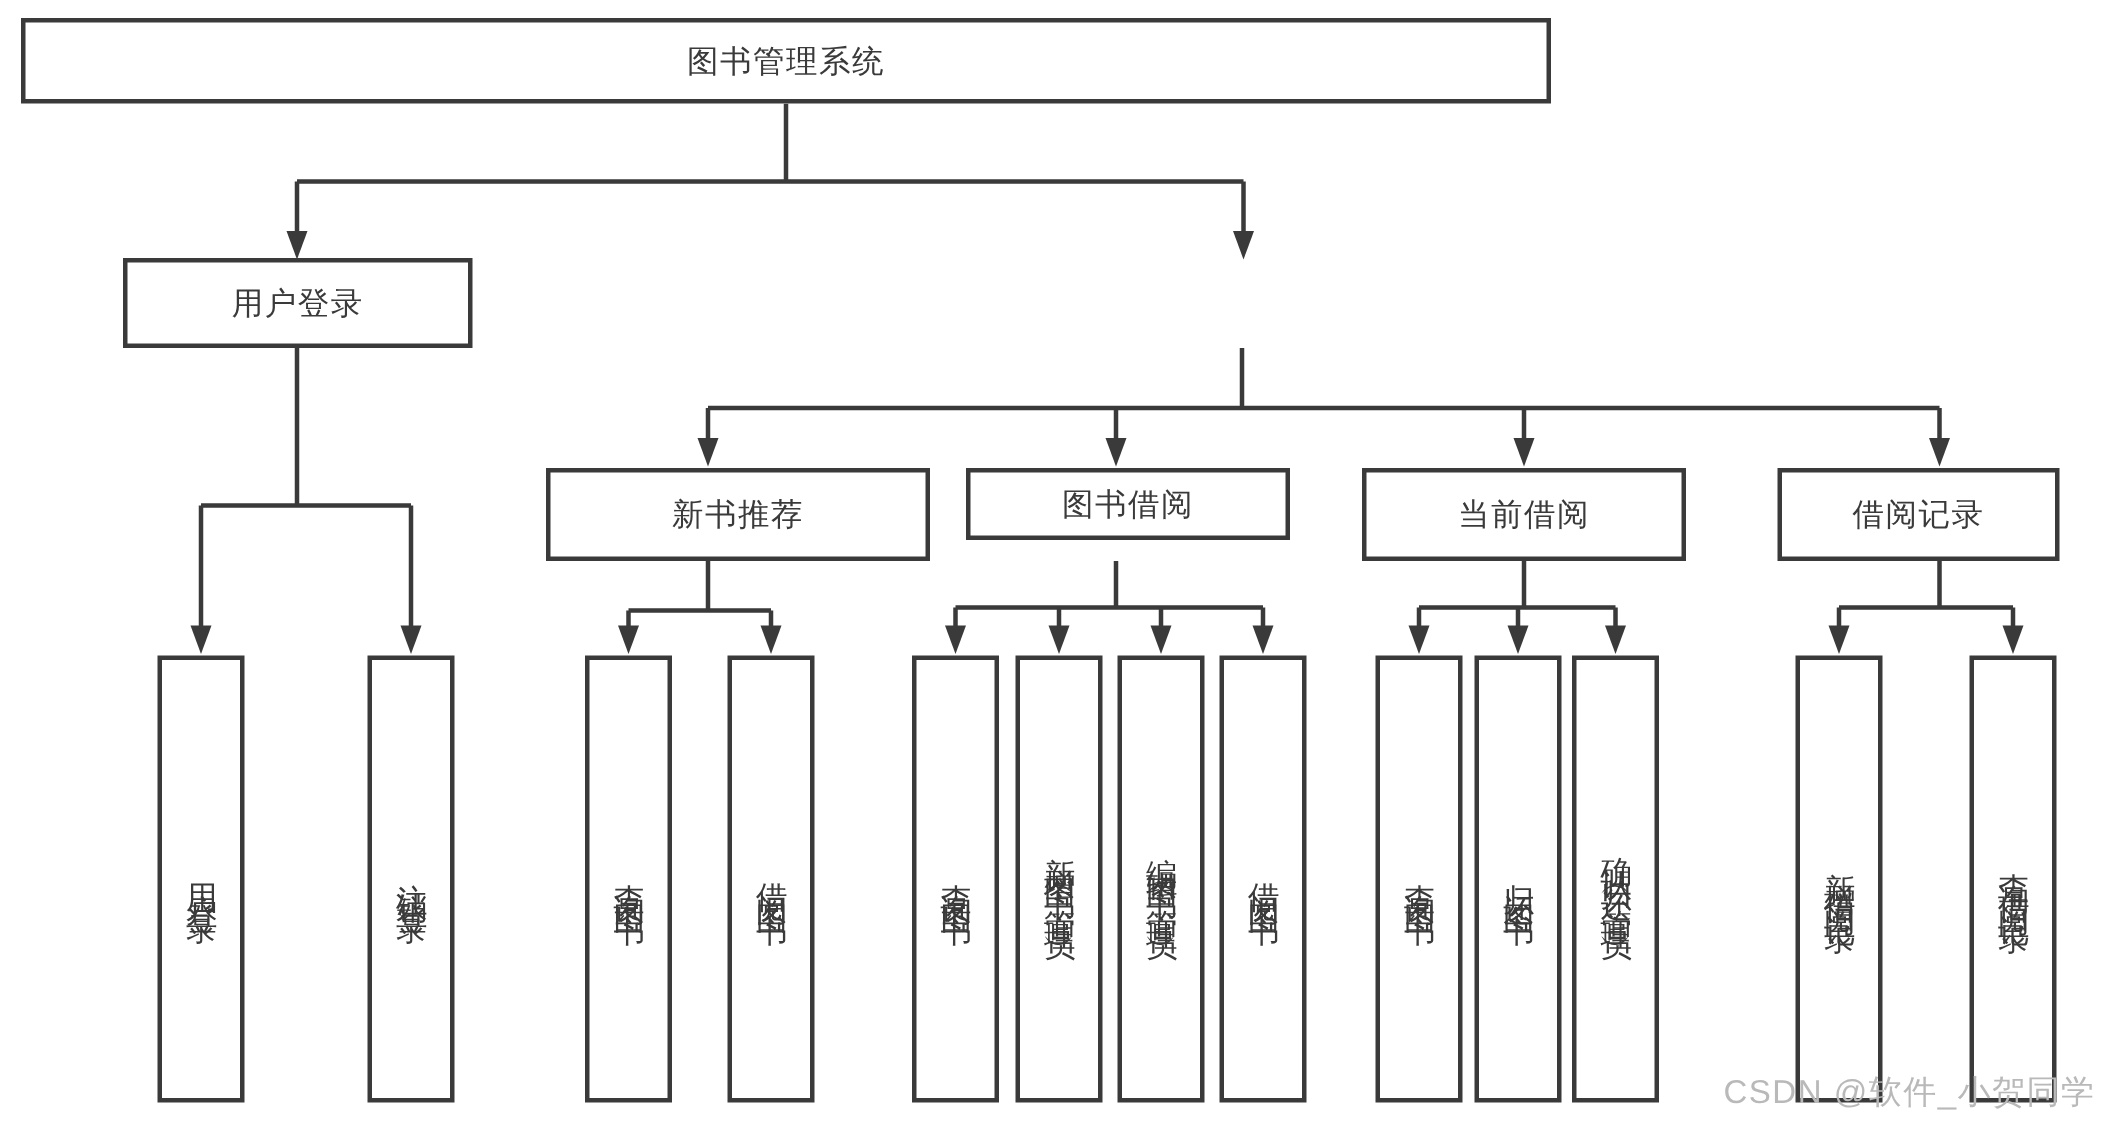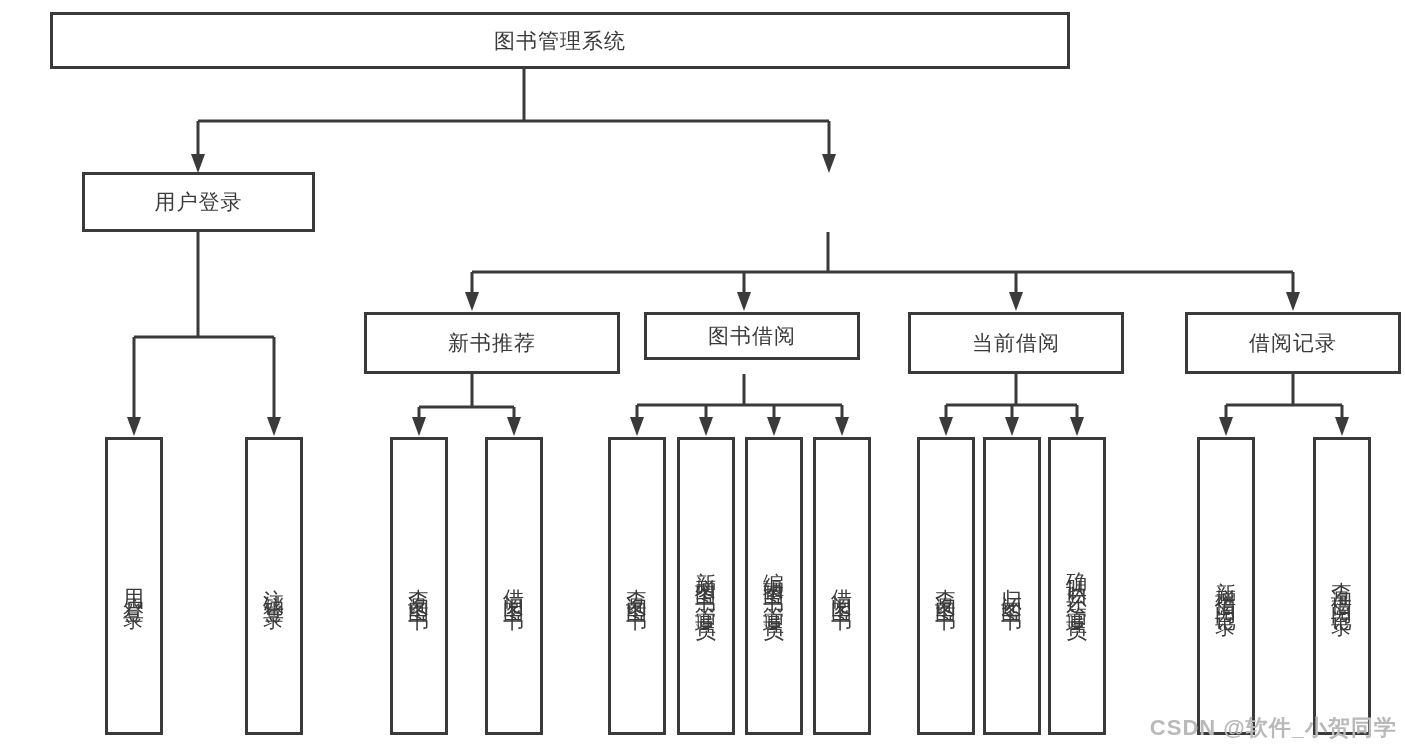--- a/index.html
+++ b/index.html
@@ -23,36 +23,35 @@
     position:absolute;
     box-sizing:border-box;
     background:#fff;
     border:3px solid var(--line);
     display:flex;align-items:center;justify-content:center;
     color:var(--text);
     font-size:21px;
     letter-spacing:1px;
     text-align:center;
   }
-  .node.root{border-width:3px;margin-left:36px;}
+  .node.root{border-width:3px;}
   .node.leaf{
     writing-mode:vertical-rl;
     text-orientation:mixed;
     letter-spacing:7px;
     font-size:21px;
     line-height:1;
   }
   .watermark{
     position:absolute;
     right:8px;bottom:4px;
     color:var(--watermark);
     font-size:22px;
     letter-spacing:1px;
     white-space:nowrap;
-    font-weight:bold;
   }
 </style>
 </head>
 <body>
 
 <div class="canvas">
 
   <svg class="wires" viewBox="0 0 1405 747">
     <g>
       <path d="M524 69 V121 M198 121 H829 M198 121 V156 M829 121 V156"></path>
@@ -96,21 +95,21 @@
     </g>
   </svg>
 
   <div class="node root" style="left:14px;top:12px;width:1020px;height:57px">图书管理系统</div>
 
   <div class="node" style="left:82px;top:172px;width:233px;height:60px">用户登录</div>
 
   <div class="node" style="left:364px;top:312px;width:256px;height:62px">新书推荐</div>
   <div class="node" style="left:644px;top:312px;width:216px;height:48px">图书借阅</div>
   <div class="node" style="left:908px;top:312px;width:216px;height:62px">当前借阅</div>
-  <div class="node" style="left:1185px;top:312px;width:216px;height:62px">借阅记录</div>
+  <div class="node" style="left:1185px;top:312px;width:188px;height:62px">借阅记录</div>
 
   <div class="node leaf" style="left:105px;top:437px;width:58px;height:298px">用户登录</div>
   <div class="node leaf" style="left:245px;top:437px;width:58px;height:298px">注销登录</div>
 
   <div class="node leaf" style="left:390px;top:437px;width:58px;height:298px">查询图书</div>
   <div class="node leaf" style="left:485px;top:437px;width:58px;height:298px">借阅图书</div>
 
   <div class="node leaf" style="left:608px;top:437px;width:58px;height:298px">查询图书</div>
   <div class="node leaf" style="left:677px;top:437px;width:58px;height:298px">新增图书（管理员）</div>
   <div class="node leaf" style="left:745px;top:437px;width:58px;height:298px">编辑图书（管理员）</div>

